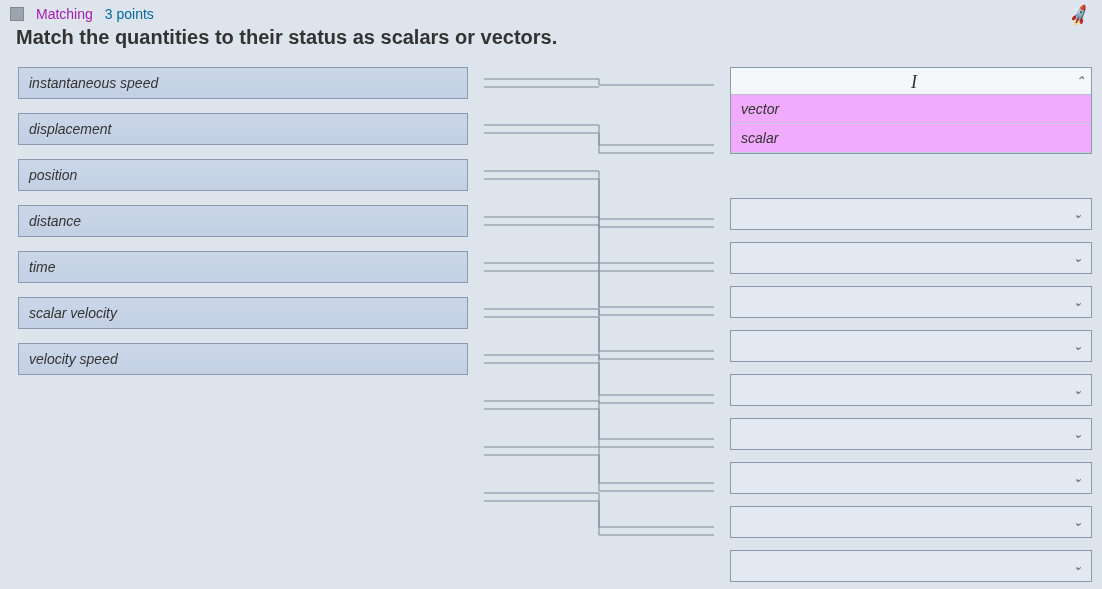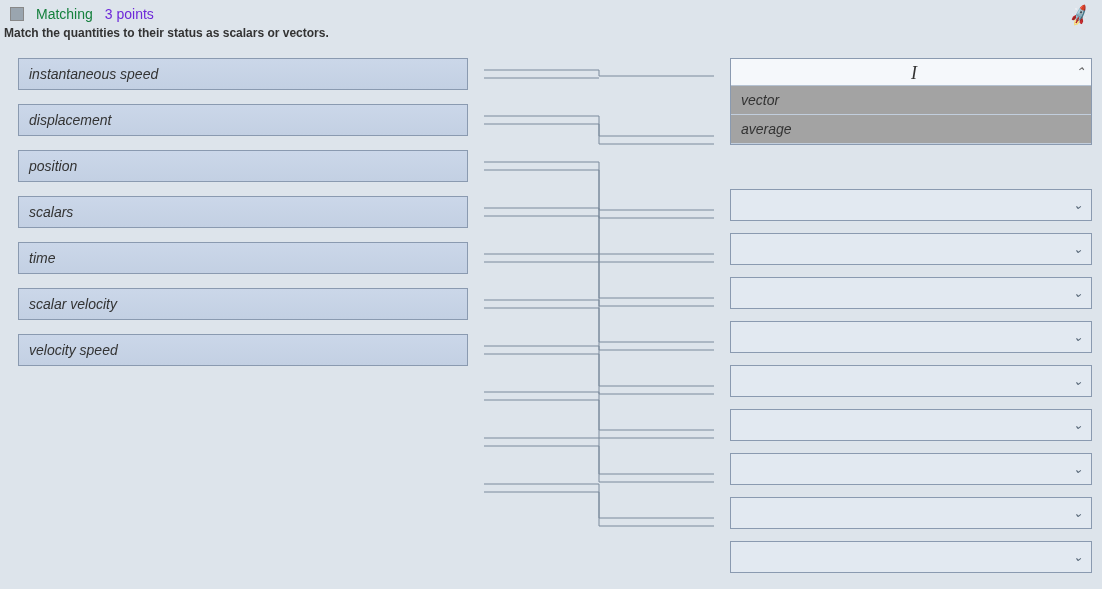--- a/index.html
+++ b/index.html
@@ -19,25 +19,25 @@
       gap: 12px;
       font-size: 14px;
       color: #444;
     }
     .header .swatch {
       width: 14px;
       height: 14px;
       background: #9aa5af;
       border: 1px solid #888;
     }
-    .header .type { color: #15803d; }
-    .header .points { color: #6d28d9; }
+    .header .type { color: #a21caf; }
+    .header .points { color: #0369a1; }
     .prompt {
-      padding: 0 10px 14px 4px;
-      font-size: 12px;
+      padding: 0 10px 14px 16px;
+      font-size: 20px;
       font-weight: 600;
       color: #333;
     }
     .matching-area {
       display: flex;
       padding: 4px 10px 10px 18px;
       gap: 16px;
       font-style: italic;
     }
     .left-col {
@@ -89,21 +89,21 @@
       font-size: 18px;
       color: #333;
     }
     .dropdown-options {
       border-top: 1px solid #b5c2d2;
     }
     .dropdown-option {
       padding: 6px 10px;
       font-size: 14px;
       color: #333;
-      background: #a3a3a3;
+      background: #f0abfc;
       border-bottom: 1px solid #c2cedd;
     }
     .dropdown-closed {
       background: #e2e9f1;
       border: 1px solid #8a9ab0;
       height: 32px;
       display: flex;
       align-items: center;
       justify-content: flex-end;
       padding: 0 8px;
@@ -146,21 +146,21 @@
     <div class="term">
         <span>instantaneous speed</span>
       </div>
     <div class="term">
         <span>displacement</span>
       </div>
     <div class="term">
         <span>position</span>
       </div>
     <div class="term">
-        <span>scalars</span>
+        <span>distance</span>
       </div>
     <div class="term">
         <span>time</span>
       </div>
     <div class="term">
         <span>scalar velocity</span>
       </div>
     <div class="term">
         <span>velocity speed</span>
       </div>
@@ -193,21 +193,21 @@
     </svg>
   </div>
 
   <div class="right-col">
     <div class="dropdown-open">
       <span class="cursor">I</span>
       <span class="caret">⌃</span>
       <div style="height:26px"></div>
       <div class="dropdown-options">
         <div class="dropdown-option"><span>vector</span></div>
-        <div class="dropdown-option"><span>average</span></div>
+        <div class="dropdown-option"><span>scalar</span></div>
       </div>
     </div>
     <div style="height:20px"></div>
     <div class="dropdown-closed">
         <span class="chev">⌄</span>
       </div>
     <div class="dropdown-closed">
         <span class="chev">⌄</span>
       </div>
     <div class="dropdown-closed">

